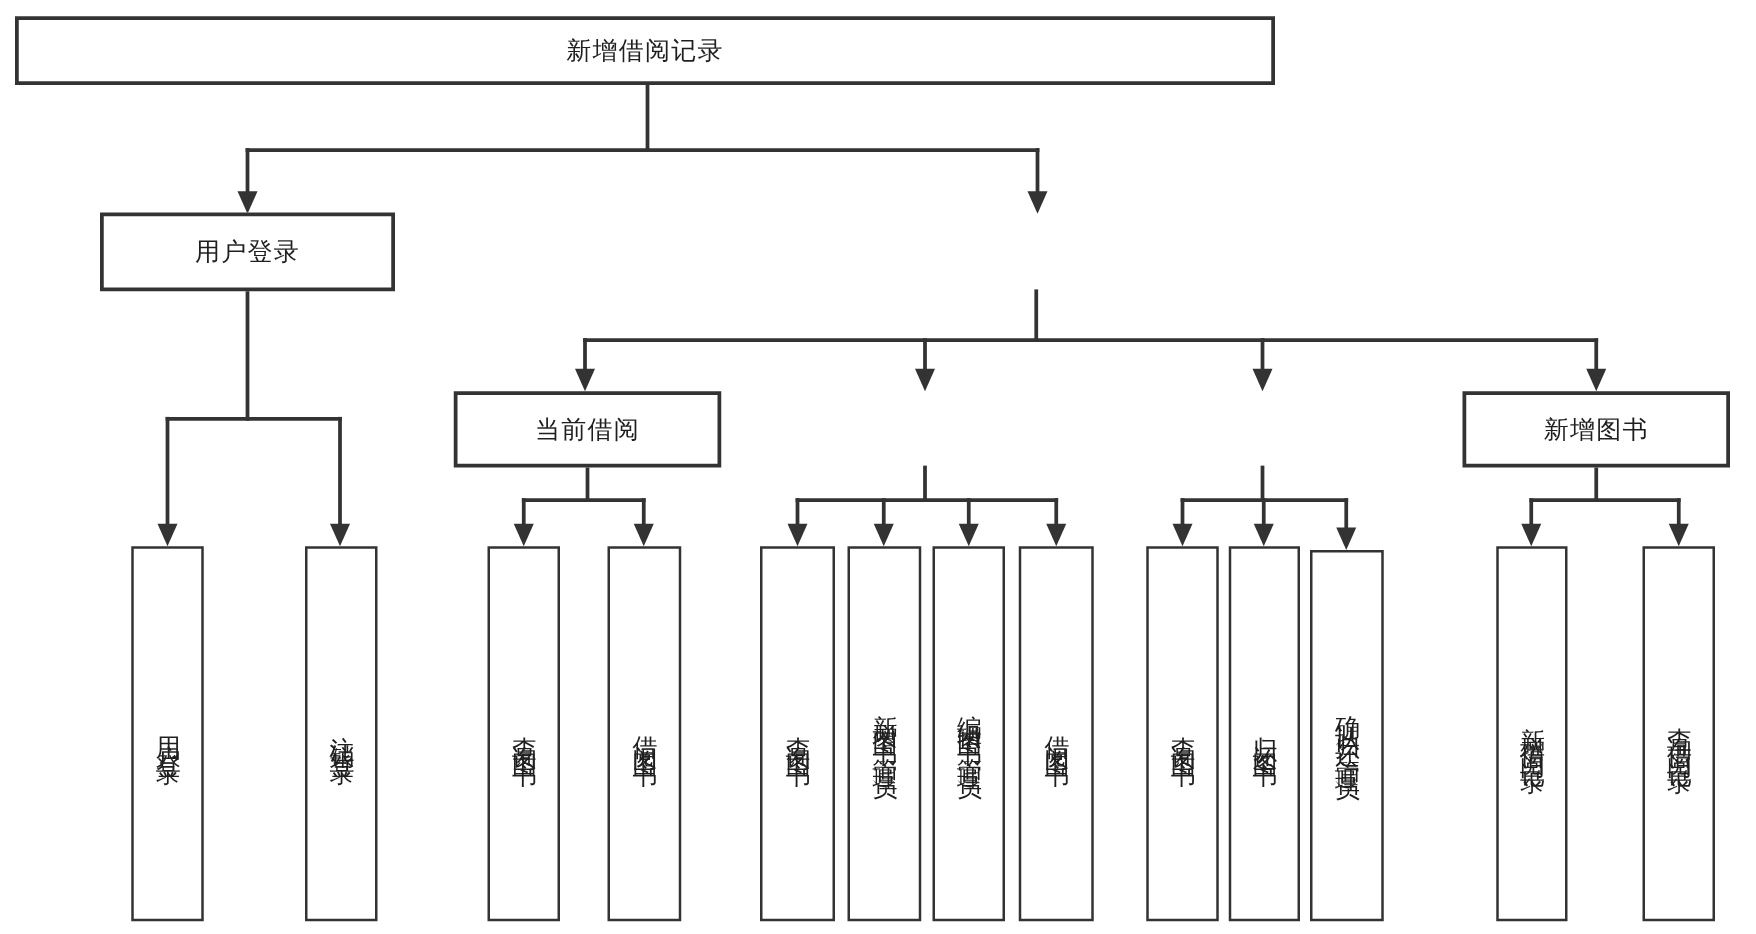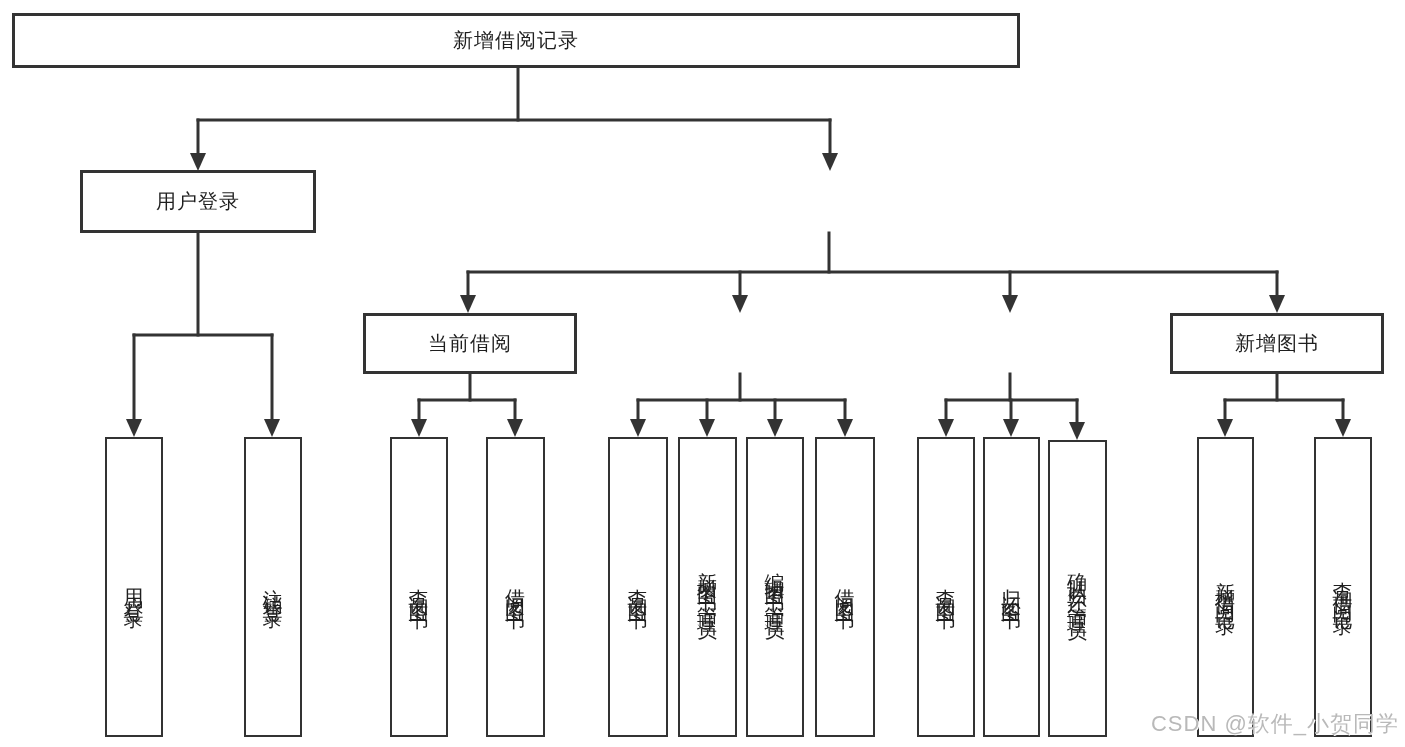--- a/index.html
+++ b/index.html
@@ -186,15 +186,14 @@
     <span>确认归还（管理员）</span>
   </div>
 
   <div class="leaf" style="left:1197px; top:437px; width:57px; height:300px;">
     <span>新增借阅记录</span>
   </div>
   <div class="leaf" style="left:1314px; top:437px; width:58px; height:300px;">
     <span>查询借阅记录</span>
   </div>
 
-  <div id="watermark">CSDN @软件_小贺同学</div>
 
 </div>
 
 </body></html>

